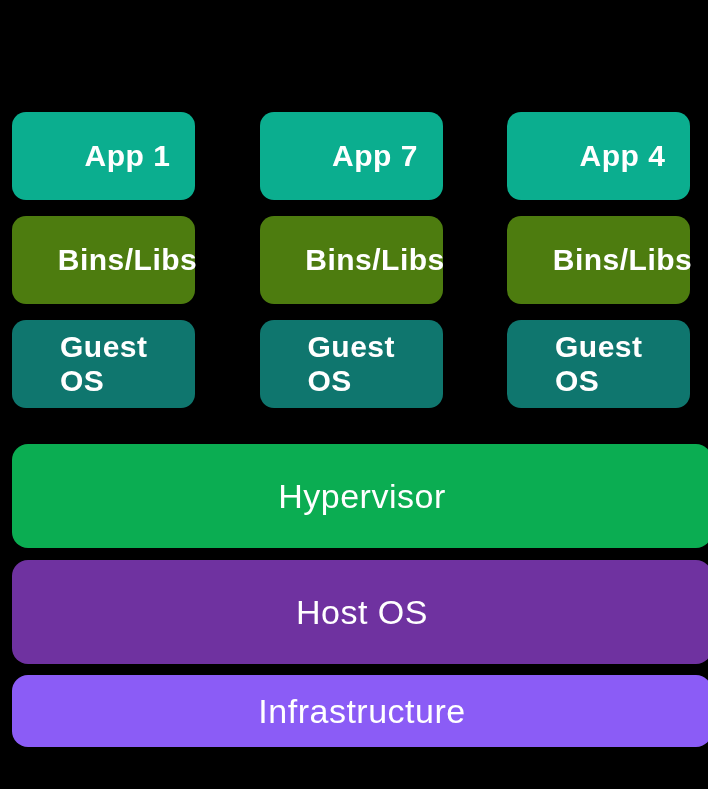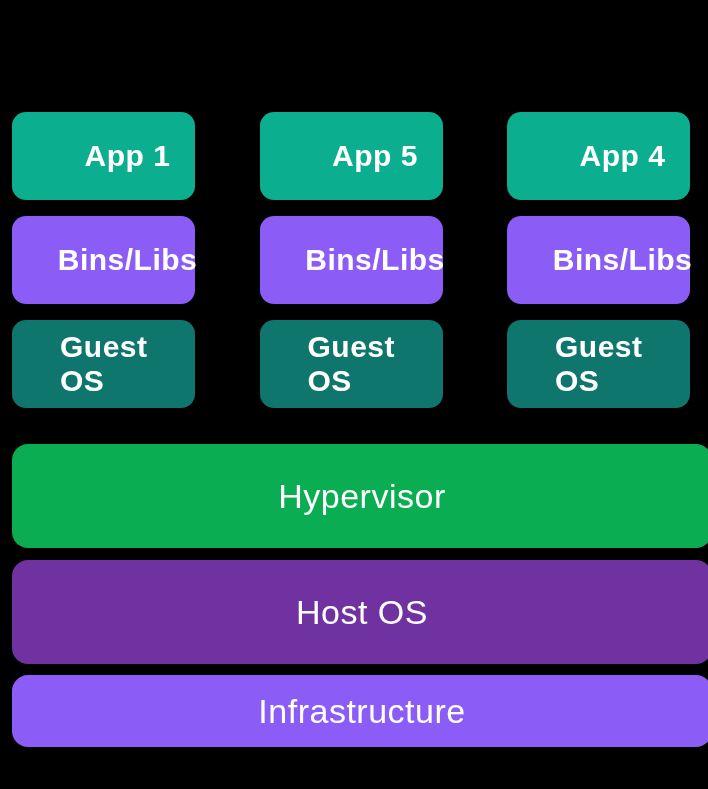--- a/index.html
+++ b/index.html
@@ -35,21 +35,21 @@
     display: flex;
     align-items: center;
     justify-content: center;
     color: #ffffff;
     font-size: 30px;
     font-weight: bold;
     letter-spacing: 0.5px;
     padding-left: 48px;
   }
   .box.app   { background: #0bae8f; }
-  .box.bins  { background: #8b5cf6; }
+  .box.bins  { background: #4d7c0f; }
   .box.guest { background: #0f766e; }
   .bar {
     position: absolute;
     left: 12px;
     width: 700px;
     border-radius: 16px;
     display: flex;
     align-items: center;
     justify-content: center;
     color: #ffffff;
@@ -68,21 +68,21 @@
 
   <div class="stacks">
 
     <div class="stack">
       <div class="box app">App 1</div>
       <div class="box bins">Bins/Libs</div>
       <div class="box guest">Guest OS</div>
     </div>
 
     <div class="stack">
-      <div class="box app">App 5</div>
+      <div class="box app">App 7</div>
       <div class="box bins">Bins/Libs</div>
       <div class="box guest">Guest OS</div>
     </div>
 
     <div class="stack">
       <div class="box app">App 4</div>
       <div class="box bins">Bins/Libs</div>
       <div class="box guest">Guest OS</div>
     </div>
 

